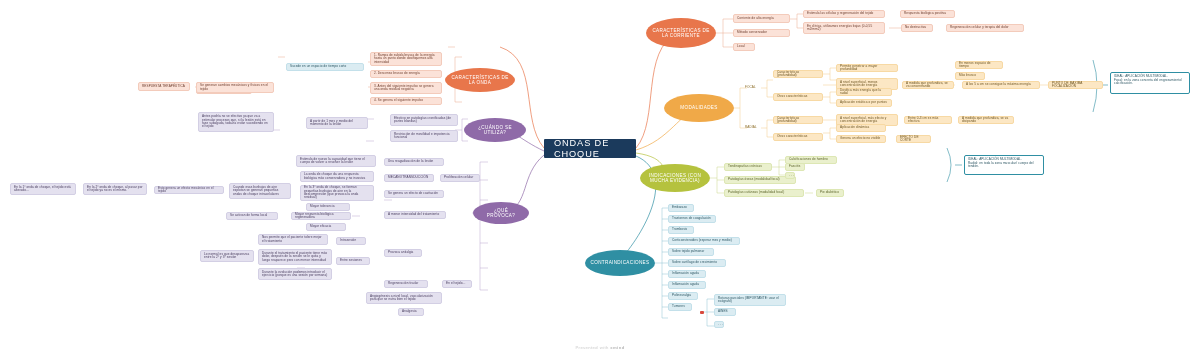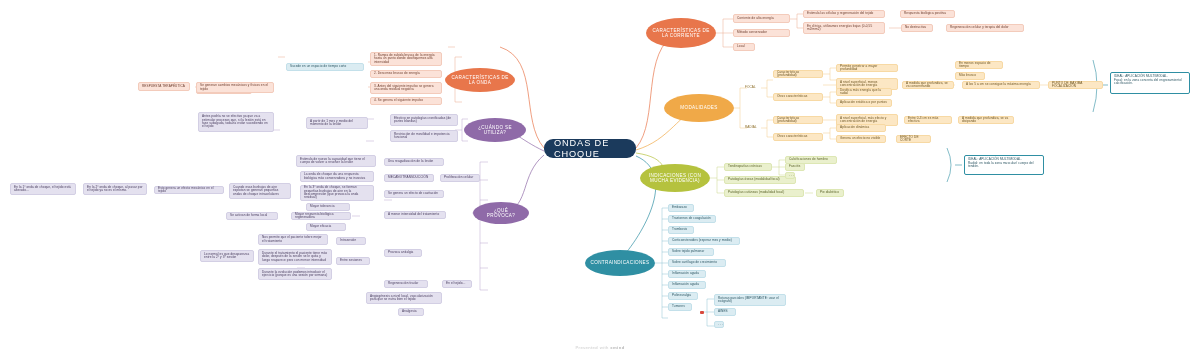--- a/index.html
+++ b/index.html
@@ -18,21 +18,21 @@
     box-sizing:border-box;
     line-height:1.12;
     letter-spacing:0.1px;
     word-wrap:break-word;
     display:flex;
     align-items:center;
   }
   
   .central{
     background:#1b3a5c;color:#ffffff;
-    border-radius:9px;
+    border-radius:1px;
     font-size:9.2px;
     letter-spacing:.9px;
     padding:5px 10px;
     justify-content:center;
     font-weight:400;
   }
   
   .oval{
     border-radius:50%;
     color:#ffffff;

